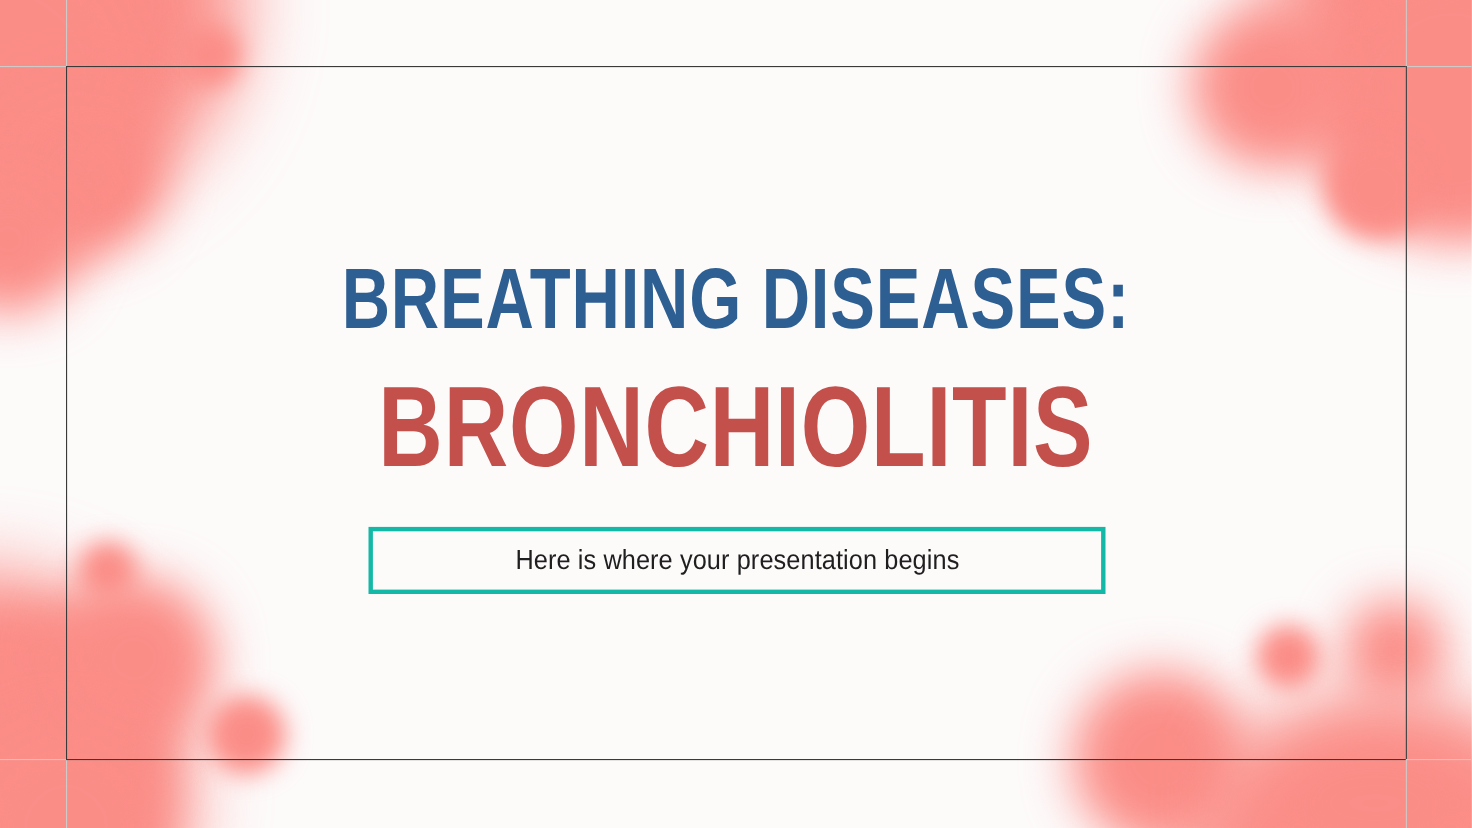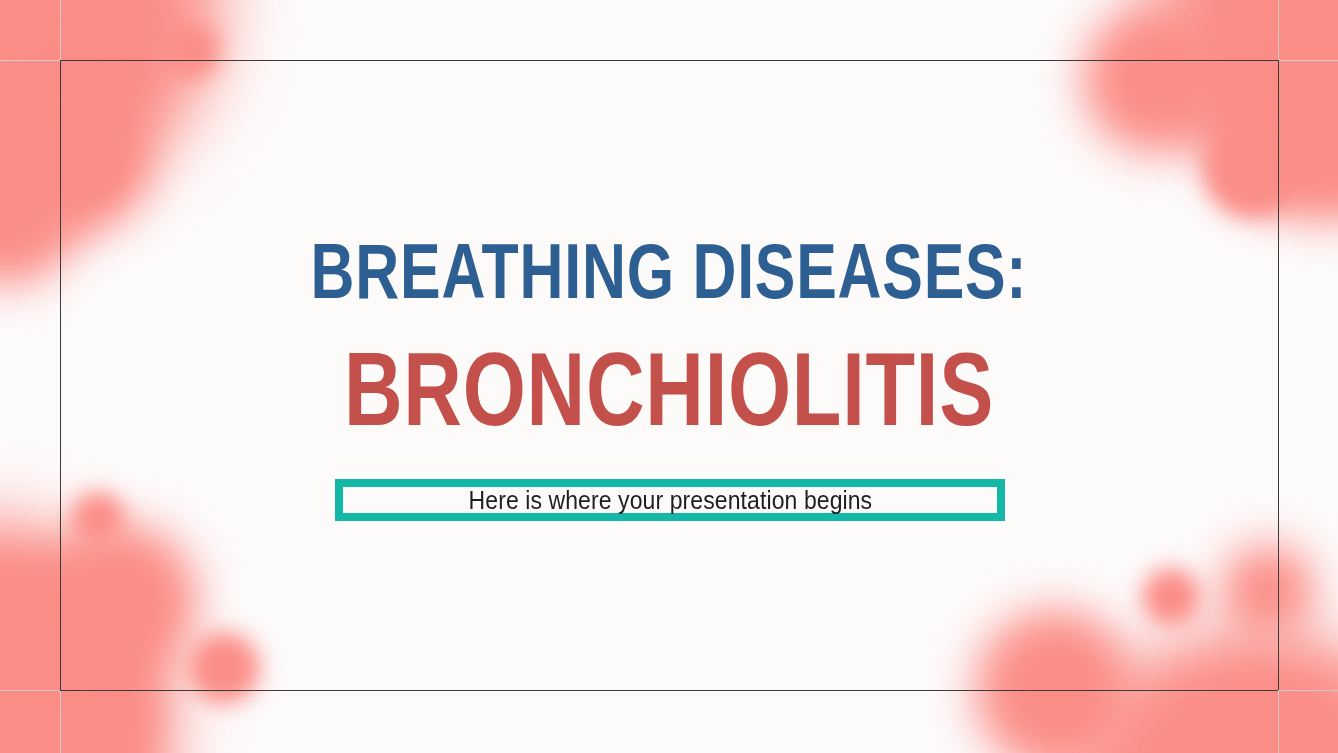--- a/index.html
+++ b/index.html
@@ -85,22 +85,22 @@
     transform: scaleX(0.78);
     transform-origin: center center;
     white-space: nowrap;
   }
 
   .subtitle-box {
     position: absolute;
     left: 335px;
     top: 479px;
     width: 670px;
-    height: 42px;
-    border: 8px solid #14b8a6;
+    height: 61px;
+    border: 4px solid #14b8a6;
     background: transparent;
     box-sizing: border-box;
     display: flex;
     align-items: center;
     justify-content: center;
     text-align: center;
   }
 
   .subtitle-text {
     color: #1f1f1f;

